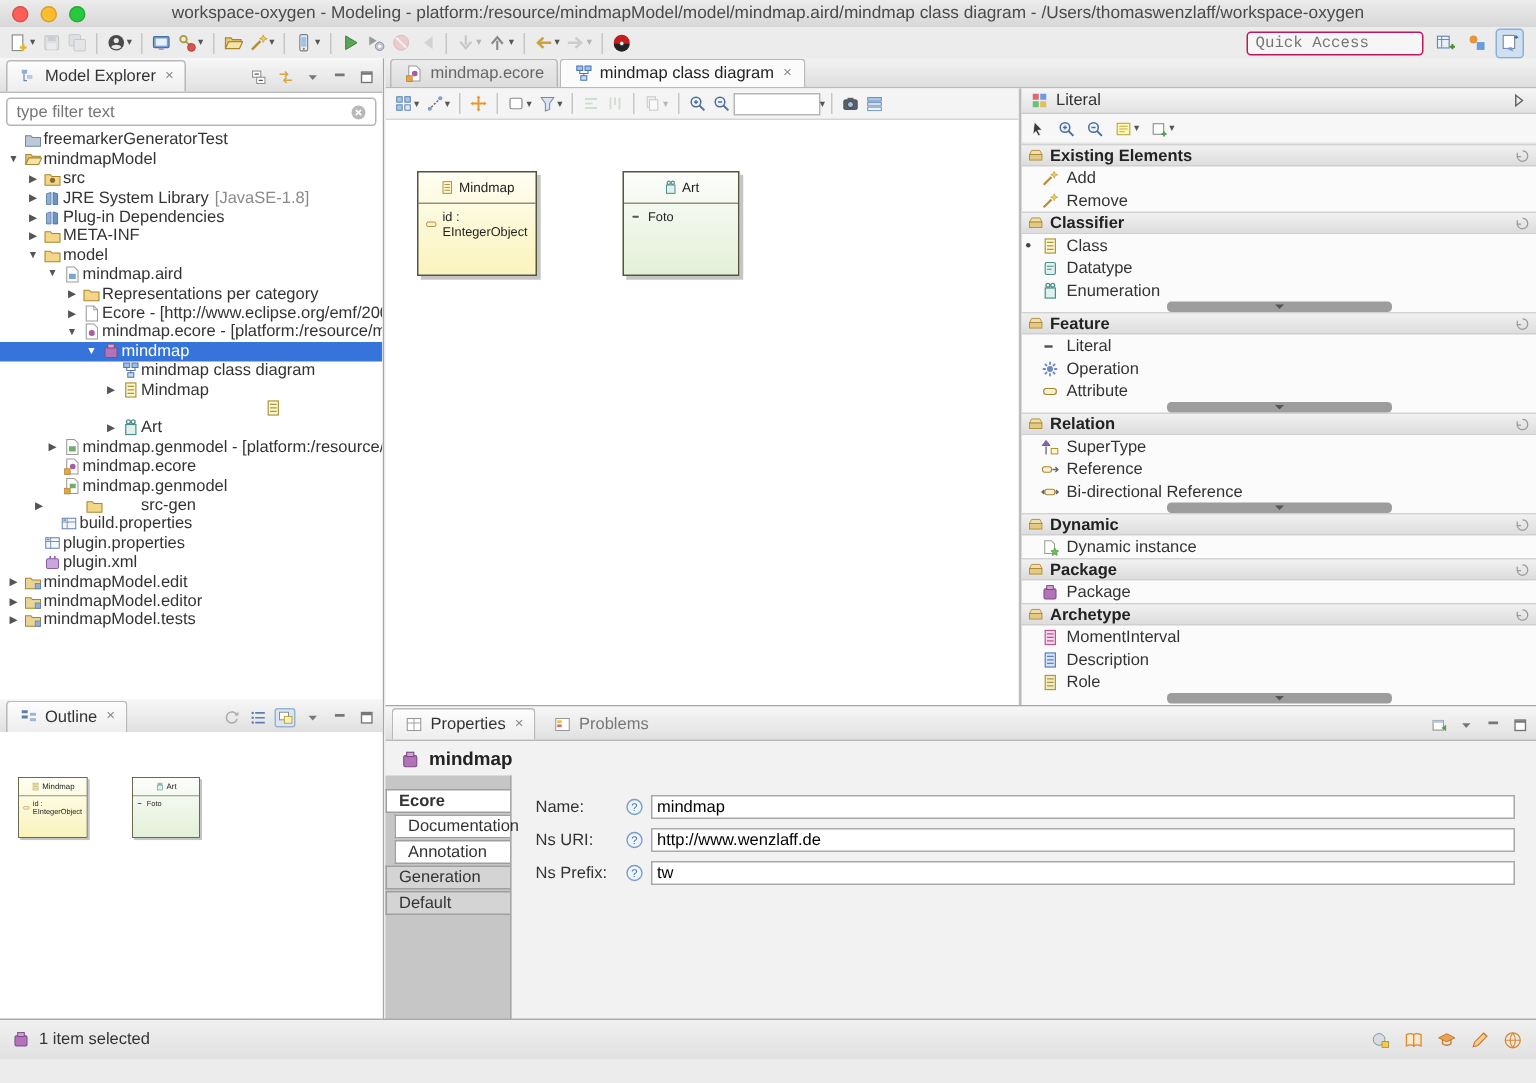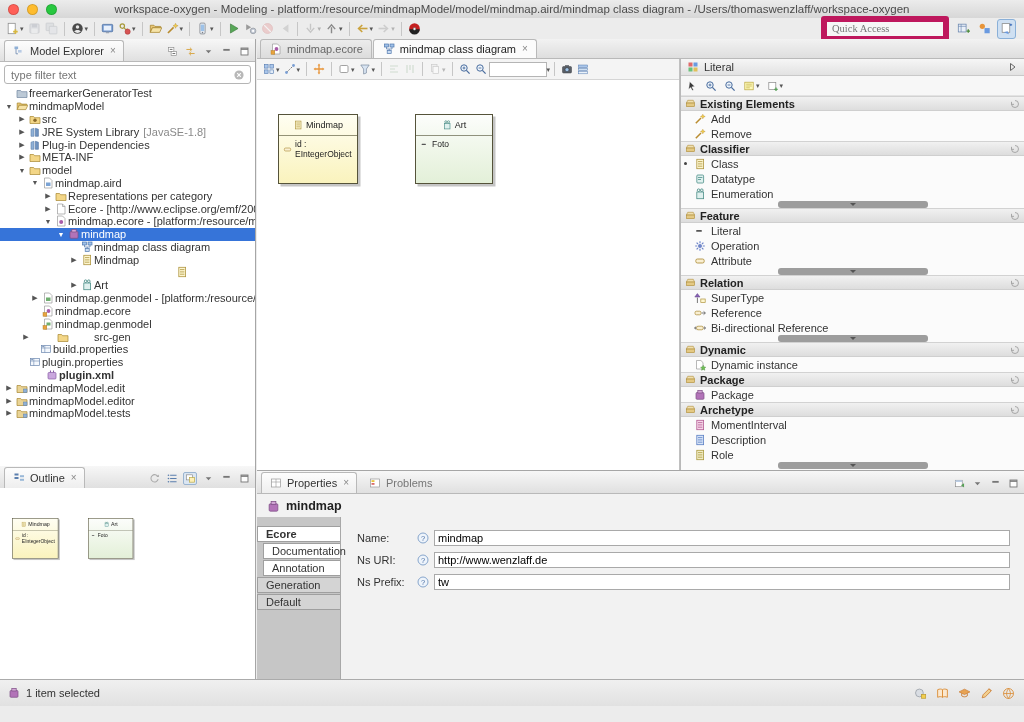--- a/index.html
+++ b/index.html
@@ -14,22 +14,22 @@
   .light{width:11px;height:11px;border-radius:50%;border:1px solid rgba(0,0,0,.15);box-sizing:border-box}
   .title-text{flex:1;text-align:center;font-size:11.5px;color:#4a4a4a;white-space:nowrap;overflow:hidden}
   
   .main-toolbar{position:absolute;top:18px;left:0;right:0;height:21px;display:flex;align-items:center;
     padding-left:4px;background:#ececec}
   .tb-btn{height:18px;display:flex;align-items:center;padding:0 2px;gap:1px;border-radius:2px}
   .tb-btn.disabled{opacity:.38}
   .tb-sep{width:1px;height:14px;background:#c6c6c6;margin:0 4px}
   .caret{font-size:7px;color:#555;line-height:1}
   .qa-wrap{margin-left:auto;display:flex;align-items:center;gap:6px;padding-right:8px}
-  .qa-input{width:106px;height:14px;border:6px solid #be185d;border-radius:3px;background:#f6f6f6;
-    color:#999;font-size:10.5px;padding:0 5px;font-family:Liberation Serif, serif;outline:none}
+  .qa-input{width:106px;height:14px;border:1px solid #be185d;border-radius:3px;background:#f6f6f6;
+    color:#999;font-size:10.5px;padding:0 5px;font-family:Liberation Mono, monospace;outline:none}
   .qa-btn{height:18px;display:flex;align-items:center;padding:0 2px;border-radius:3px}
   .qa-btn.pressed{background:#cfe0f2;border:1px solid #8ab0d8}
   
   .workbench{position:absolute;top:39px;left:0;right:0;bottom:27px}
   .left-col{position:absolute;left:0;top:0;width:256px;bottom:0;border-right:1px solid #a6a6a6;background:#f5f5f5;box-sizing:border-box}
   .view-head{height:22px;background:linear-gradient(#f7f7f7,#e0e0e0);border-bottom:1px solid #b9b9b9;
     display:flex;align-items:flex-end}
   .view-tab{height:21px;display:flex;align-items:center;gap:4px;padding:0 7px;
     background:linear-gradient(#fdfdfd,#eeeeee);border:1px solid #b9b9b9;border-bottom:none;
     border-radius:3px 3px 0 0;margin-left:4px;box-sizing:border-box;white-space:nowrap}
@@ -555,21 +555,21 @@
             <span class="arrow"></span>
             <span class="ticon">
               <svg width="12" height="12" viewBox="0 0 12 12">
                 <rect x="1.5" y="2.5" width="9" height="7" fill="#f4f8fd" stroke="#6b87ae" stroke-width=".7"></rect>
                 <path d="M1.5 5h9M4.8 2.5v7" stroke="#6b87ae" stroke-width=".6"></path>
                 <rect x="2.2" y="3.2" width="1.8" height="1" fill="#6b87ae"></rect>
               </svg>
             </span>
             <span>plugin.properties</span>
           </div>
-          <div class="trow" style="padding-left: 34px; font-weight: bold;">
+          <div class="trow" style="padding-left: 17px;">
             <span class="arrow"></span>
             <span class="ticon">
               <svg width="12" height="12" viewBox="0 0 12 12">
                 <rect x="2" y="3.5" width="8" height="6.5" rx="1" fill="#c9a7dd" stroke="#8a5fa8" stroke-width=".7"></rect>
                 <path d="M4.5 3.5V1.6M7.5 3.5V1.6" stroke="#8a5fa8" stroke-width="1.1"></path>
               </svg>
             </span>
             <span>plugin.xml</span>
           </div>
           <div class="trow" style="padding-left: 4px;">

